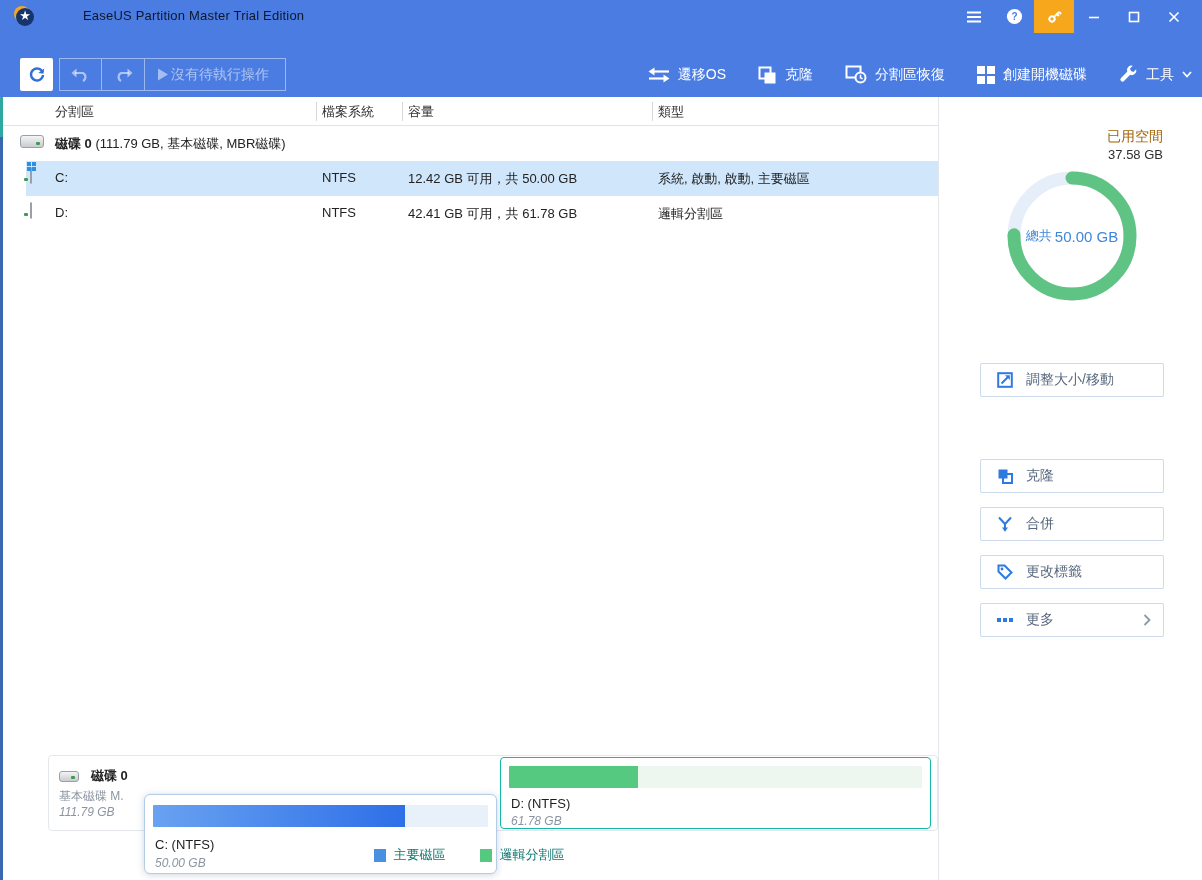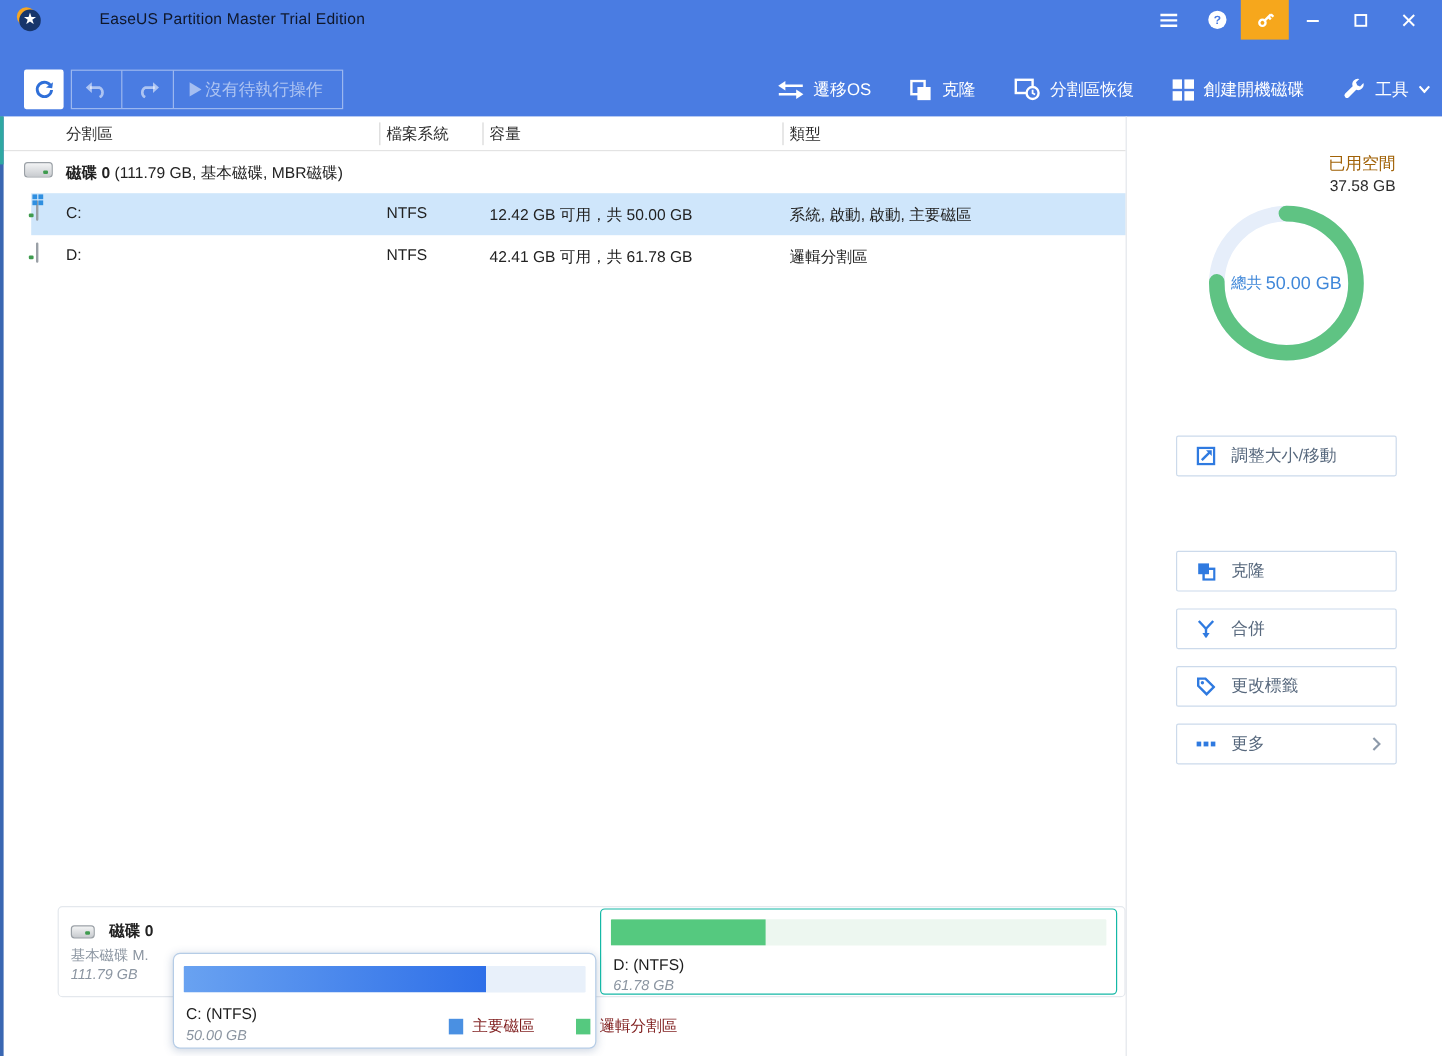--- a/index.html
+++ b/index.html
@@ -86,21 +86,21 @@
   .dm-block.d .dm-bar { top:8px; background:#edf7f0; }
   .dm-fill { height:100%; }
   .dm-fill.blue { background:linear-gradient(90deg,#69a2f1,#2e6fe8); }
   .dm-fill.green { background:#55c97f; }
   .dm-label { position:absolute; left:10px; font-size:13px; color:#1d1d1d; }
   .dm-size { position:absolute; left:10px; font-size:12px; font-style:italic; color:#8b95a1; }
   .dm-block.c .dm-label { top:42px; } .dm-block.c .dm-size { top:61px; }
   .dm-block.d .dm-label { top:38px; } .dm-block.d .dm-size { top:56px; }
 
   
-  .legend { position:absolute; left:0; top:846px; width:938px; display:flex; justify-content:center; gap:34px; font-size:13px; color:#7f1d1d; }
+  .legend { position:absolute; left:0; top:846px; width:938px; display:flex; justify-content:center; gap:34px; font-size:13px; color:#0f766e; }
   .legend-item { display:flex; align-items:center; gap:8px; }
   .sw { width:12px; height:13px; }
   .sw.blue { background:#4a90e2; } .sw.green { background:#55c97f; }
 
   
   .edge { position:absolute; left:0; top:97px; width:3px; height:783px; background:#3a67b2; }
   .edge::before { content:""; position:absolute; left:0; top:0; width:3px; height:40px; background:#2fa8a2; }
 </style>
 </head>
 <body>

